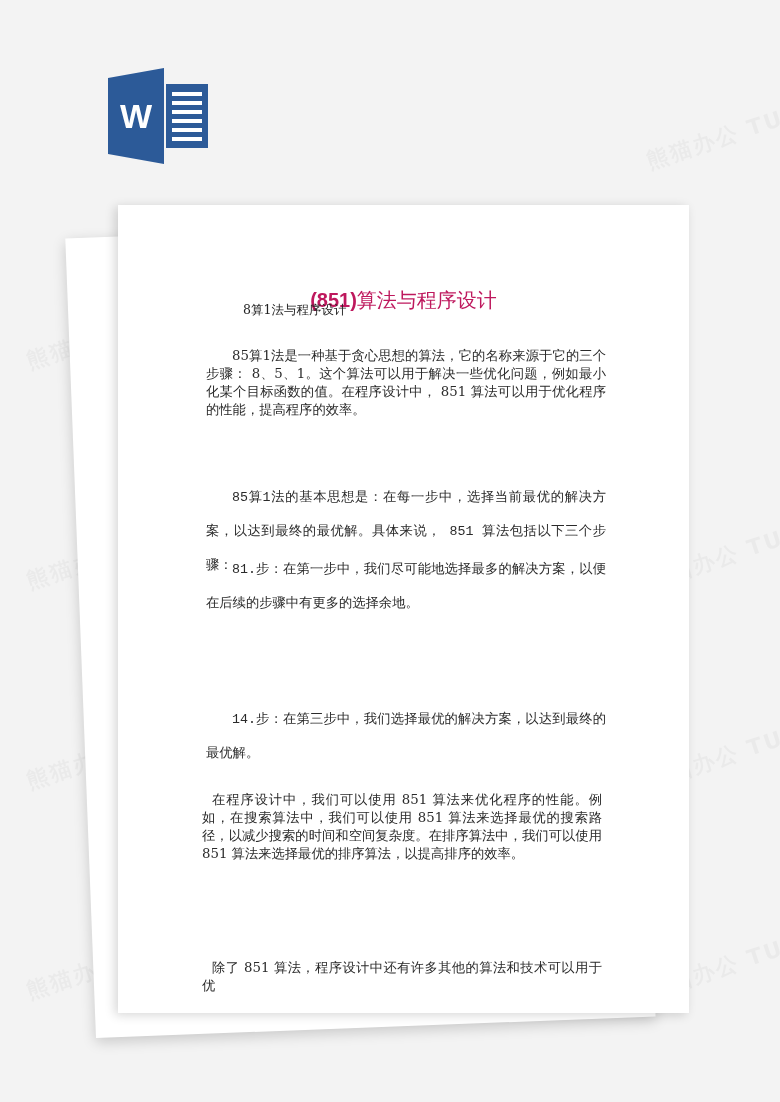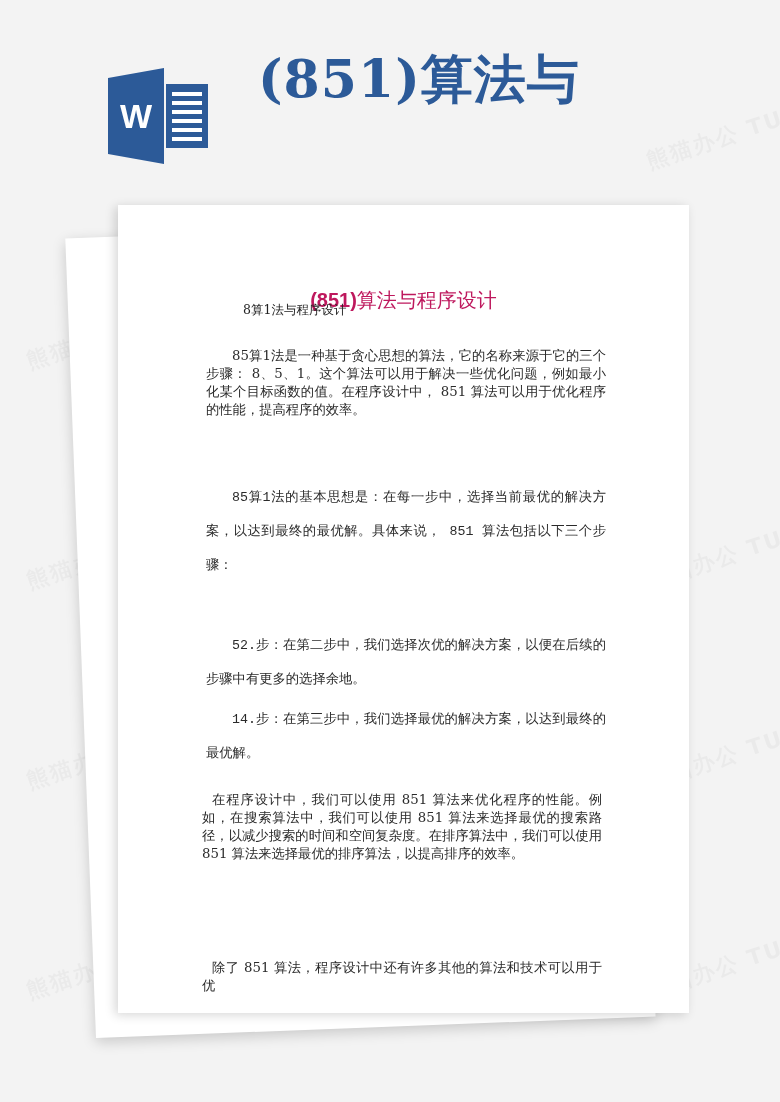--- a/index.html
+++ b/index.html
@@ -62,30 +62,29 @@
   <rect x="64" y="33" width="30" height="4" fill="#fff"></rect>
   <rect x="64" y="42" width="30" height="4" fill="#fff"></rect>
   <rect x="64" y="51" width="30" height="4" fill="#fff"></rect>
   <rect x="64" y="60" width="30" height="4" fill="#fff"></rect>
   <rect x="64" y="69" width="30" height="4" fill="#fff"></rect>
   <polygon points="0,10 56,0 56,96 0,86" fill="#2c5a98"></polygon>
   <text x="28" y="60" text-anchor="middle" fill="#fff" font-family="Liberation Sans, sans-serif" font-weight="bold" font-size="34">W</text>
 </svg>
 
 <div class="big-title">
-  <div>(851)算法与</div>
 </div>
 
 <div class="page-back"></div>
 
 <div class="page-front">
   <div class="doc-title">
     <b>(851)</b><span style="font-family:'DejaVu Serif',serif;">算法与程序设计</span>
   </div>
   <div class="doc-sub">8算1法与程序设计</div>
 
   <div class="para" style="top:142px;">85算1法是一种基于贪心思想的算法，它的名称来源于它的三个步骤： 8、5、1。这个算法可以用于解决一些优化问题，例如最小化某个目标函数的值。在程序设计中， 851 算法可以用于优化程序的性能，提高程序的效率。</div>
   <div class="para s" style="top:276px;">85算1法的基本思想是：在每一步中，选择当前最优的解决方案，以达到最终的最优解。具体来说， 851 算法包括以下三个步骤：</div>
-  <div class="para s" style="top:424px;">52.步：在第二步中，我们选择次优的解决方案，以便在后续的步骤中有更多的选择余地。</div>
+  <div class="para s" style="top:348px;">81.步：在第一步中，我们尽可能地选择最多的解决方案，以便在后续的步骤中有更多的选择余地。</div>
   <div class="para s" style="top:498px;">14.步：在第三步中，我们选择最优的解决方案，以达到最终的最优解。</div>
   <div class="para" style="top:576px; left:84px; text-indent:10px;margin-top:10px;">在程序设计中，我们可以使用 851 算法来优化程序的性能。例如，在搜索算法中，我们可以使用 851 算法来选择最优的搜索路径，以减少搜索的时间和空间复杂度。在排序算法中，我们可以使用 851 算法来选择最优的排序算法，以提高排序的效率。</div>
   <div class="para" style="top:716px; left:84px; text-indent:10px;margin-top:38px;">除了 851 算法，程序设计中还有许多其他的算法和技术可以用于优</div>
 </div>
 
 </body></html>

